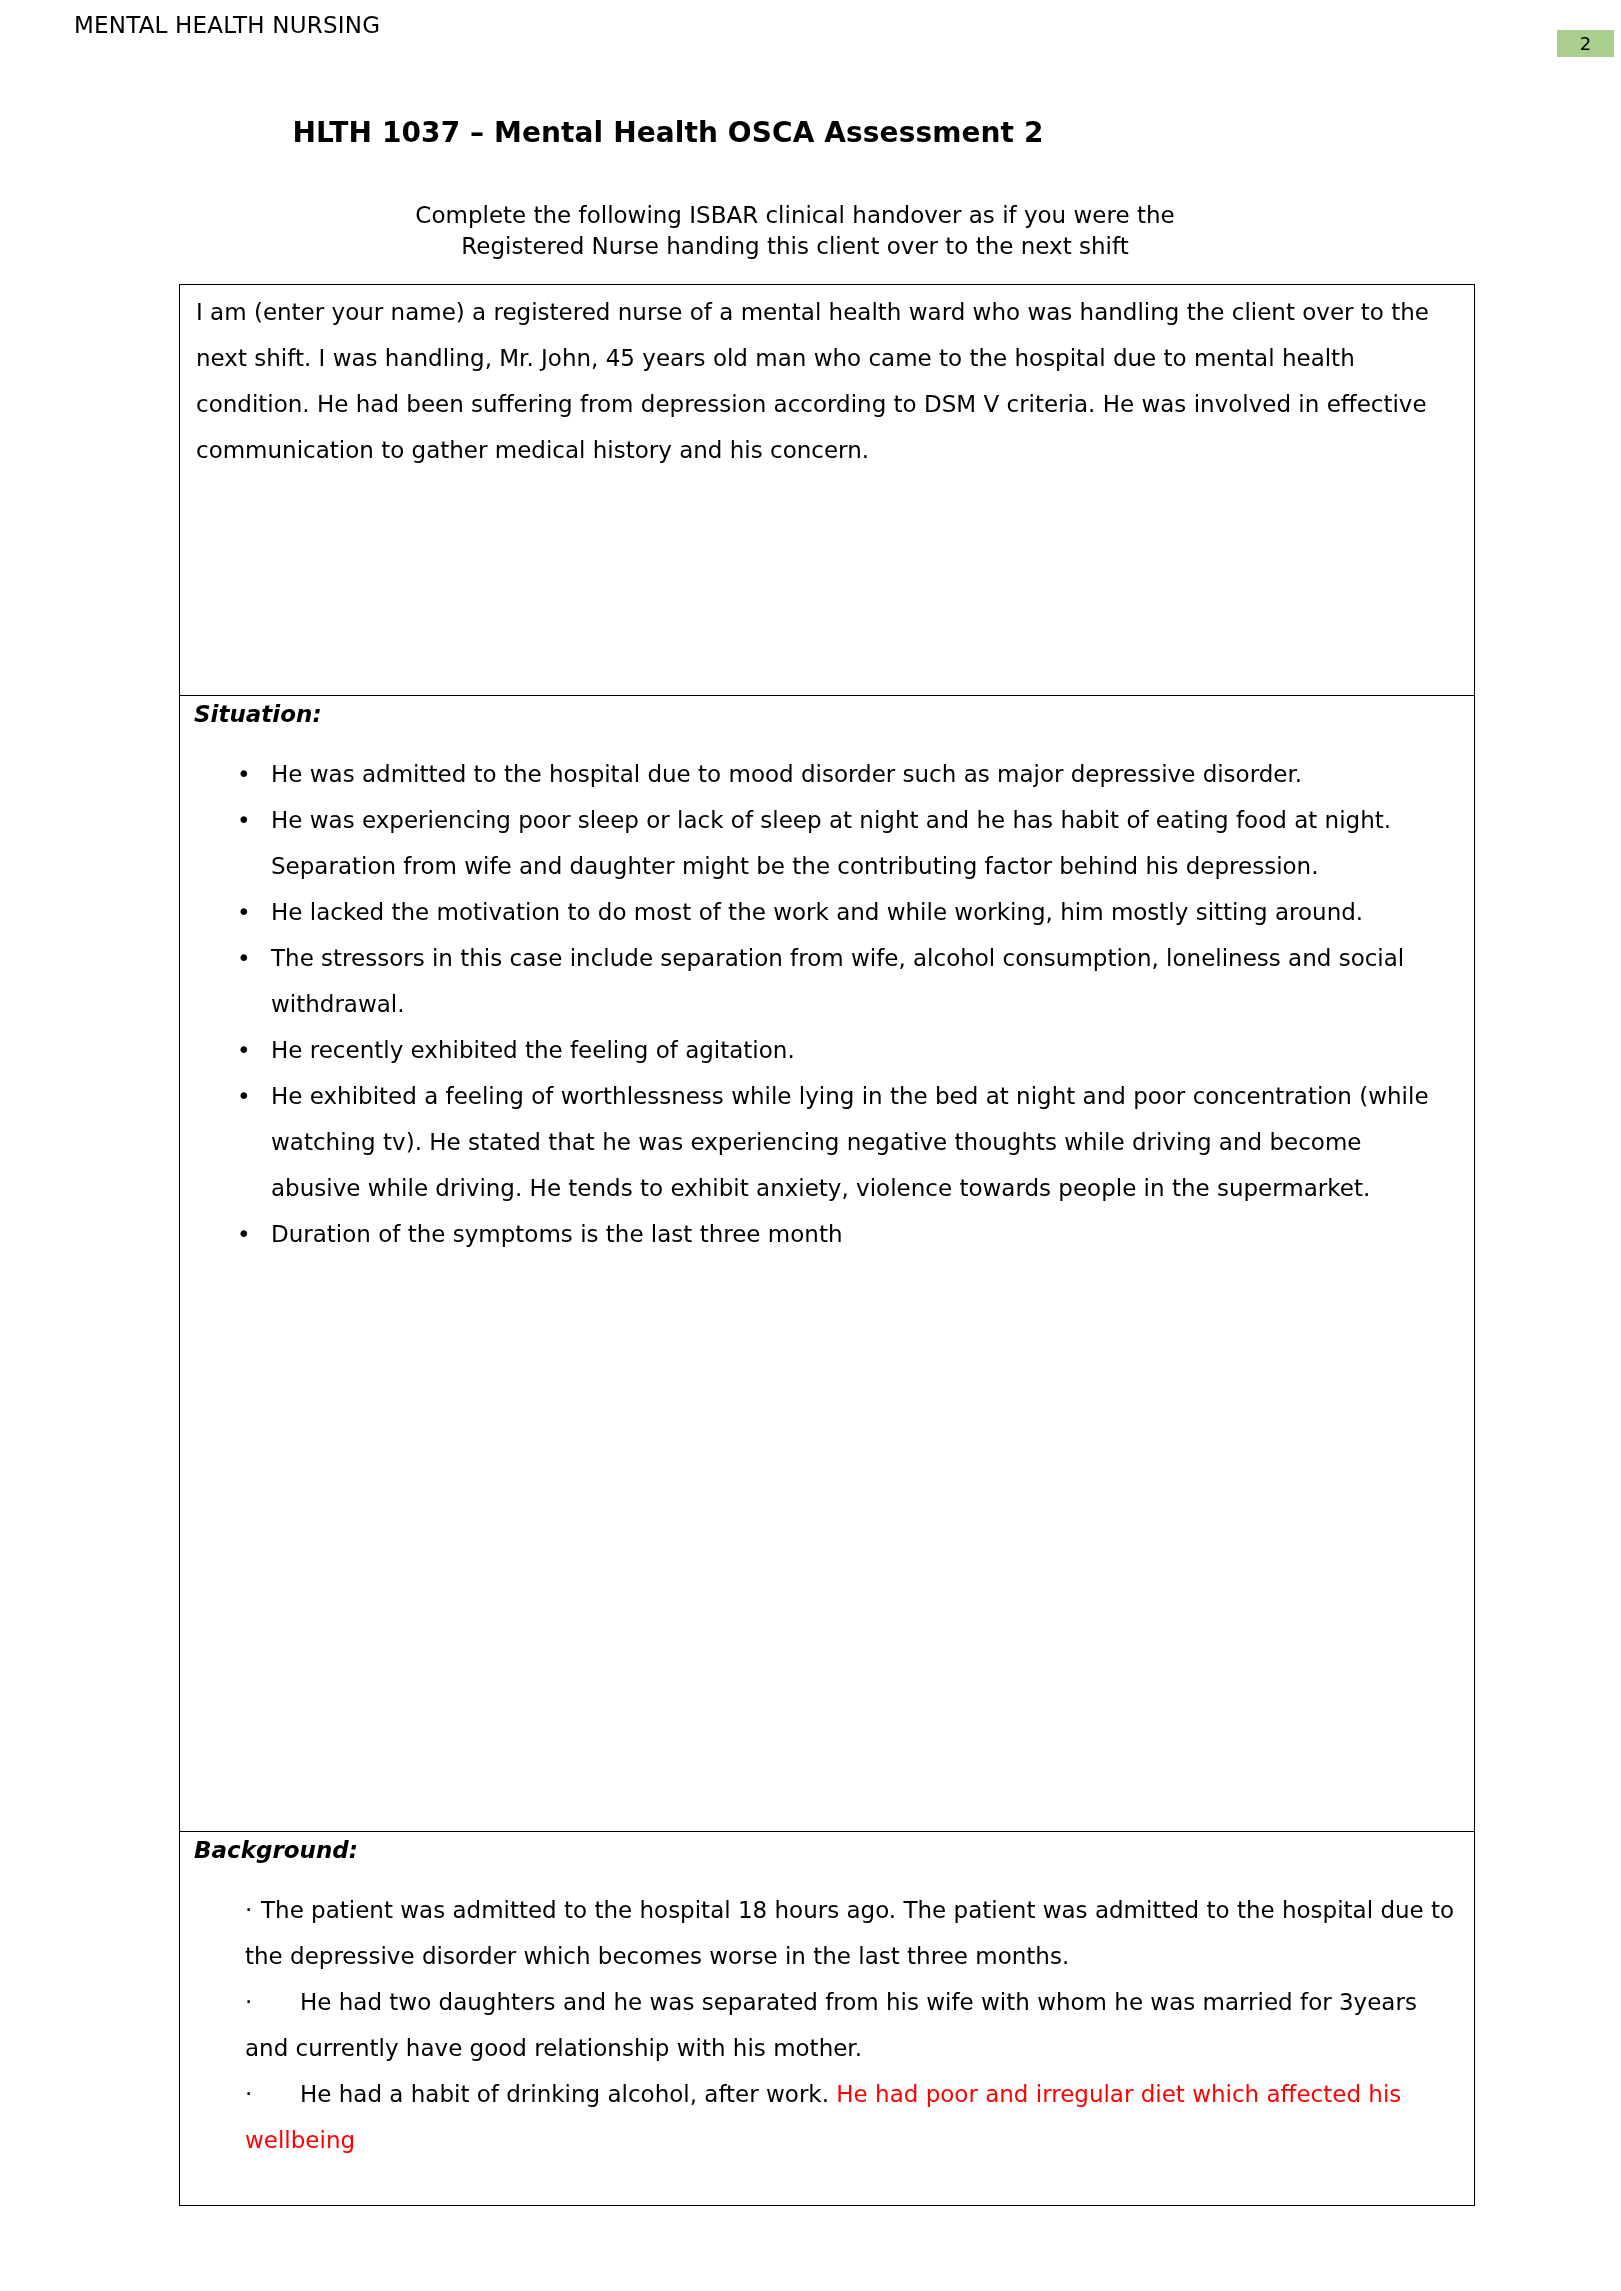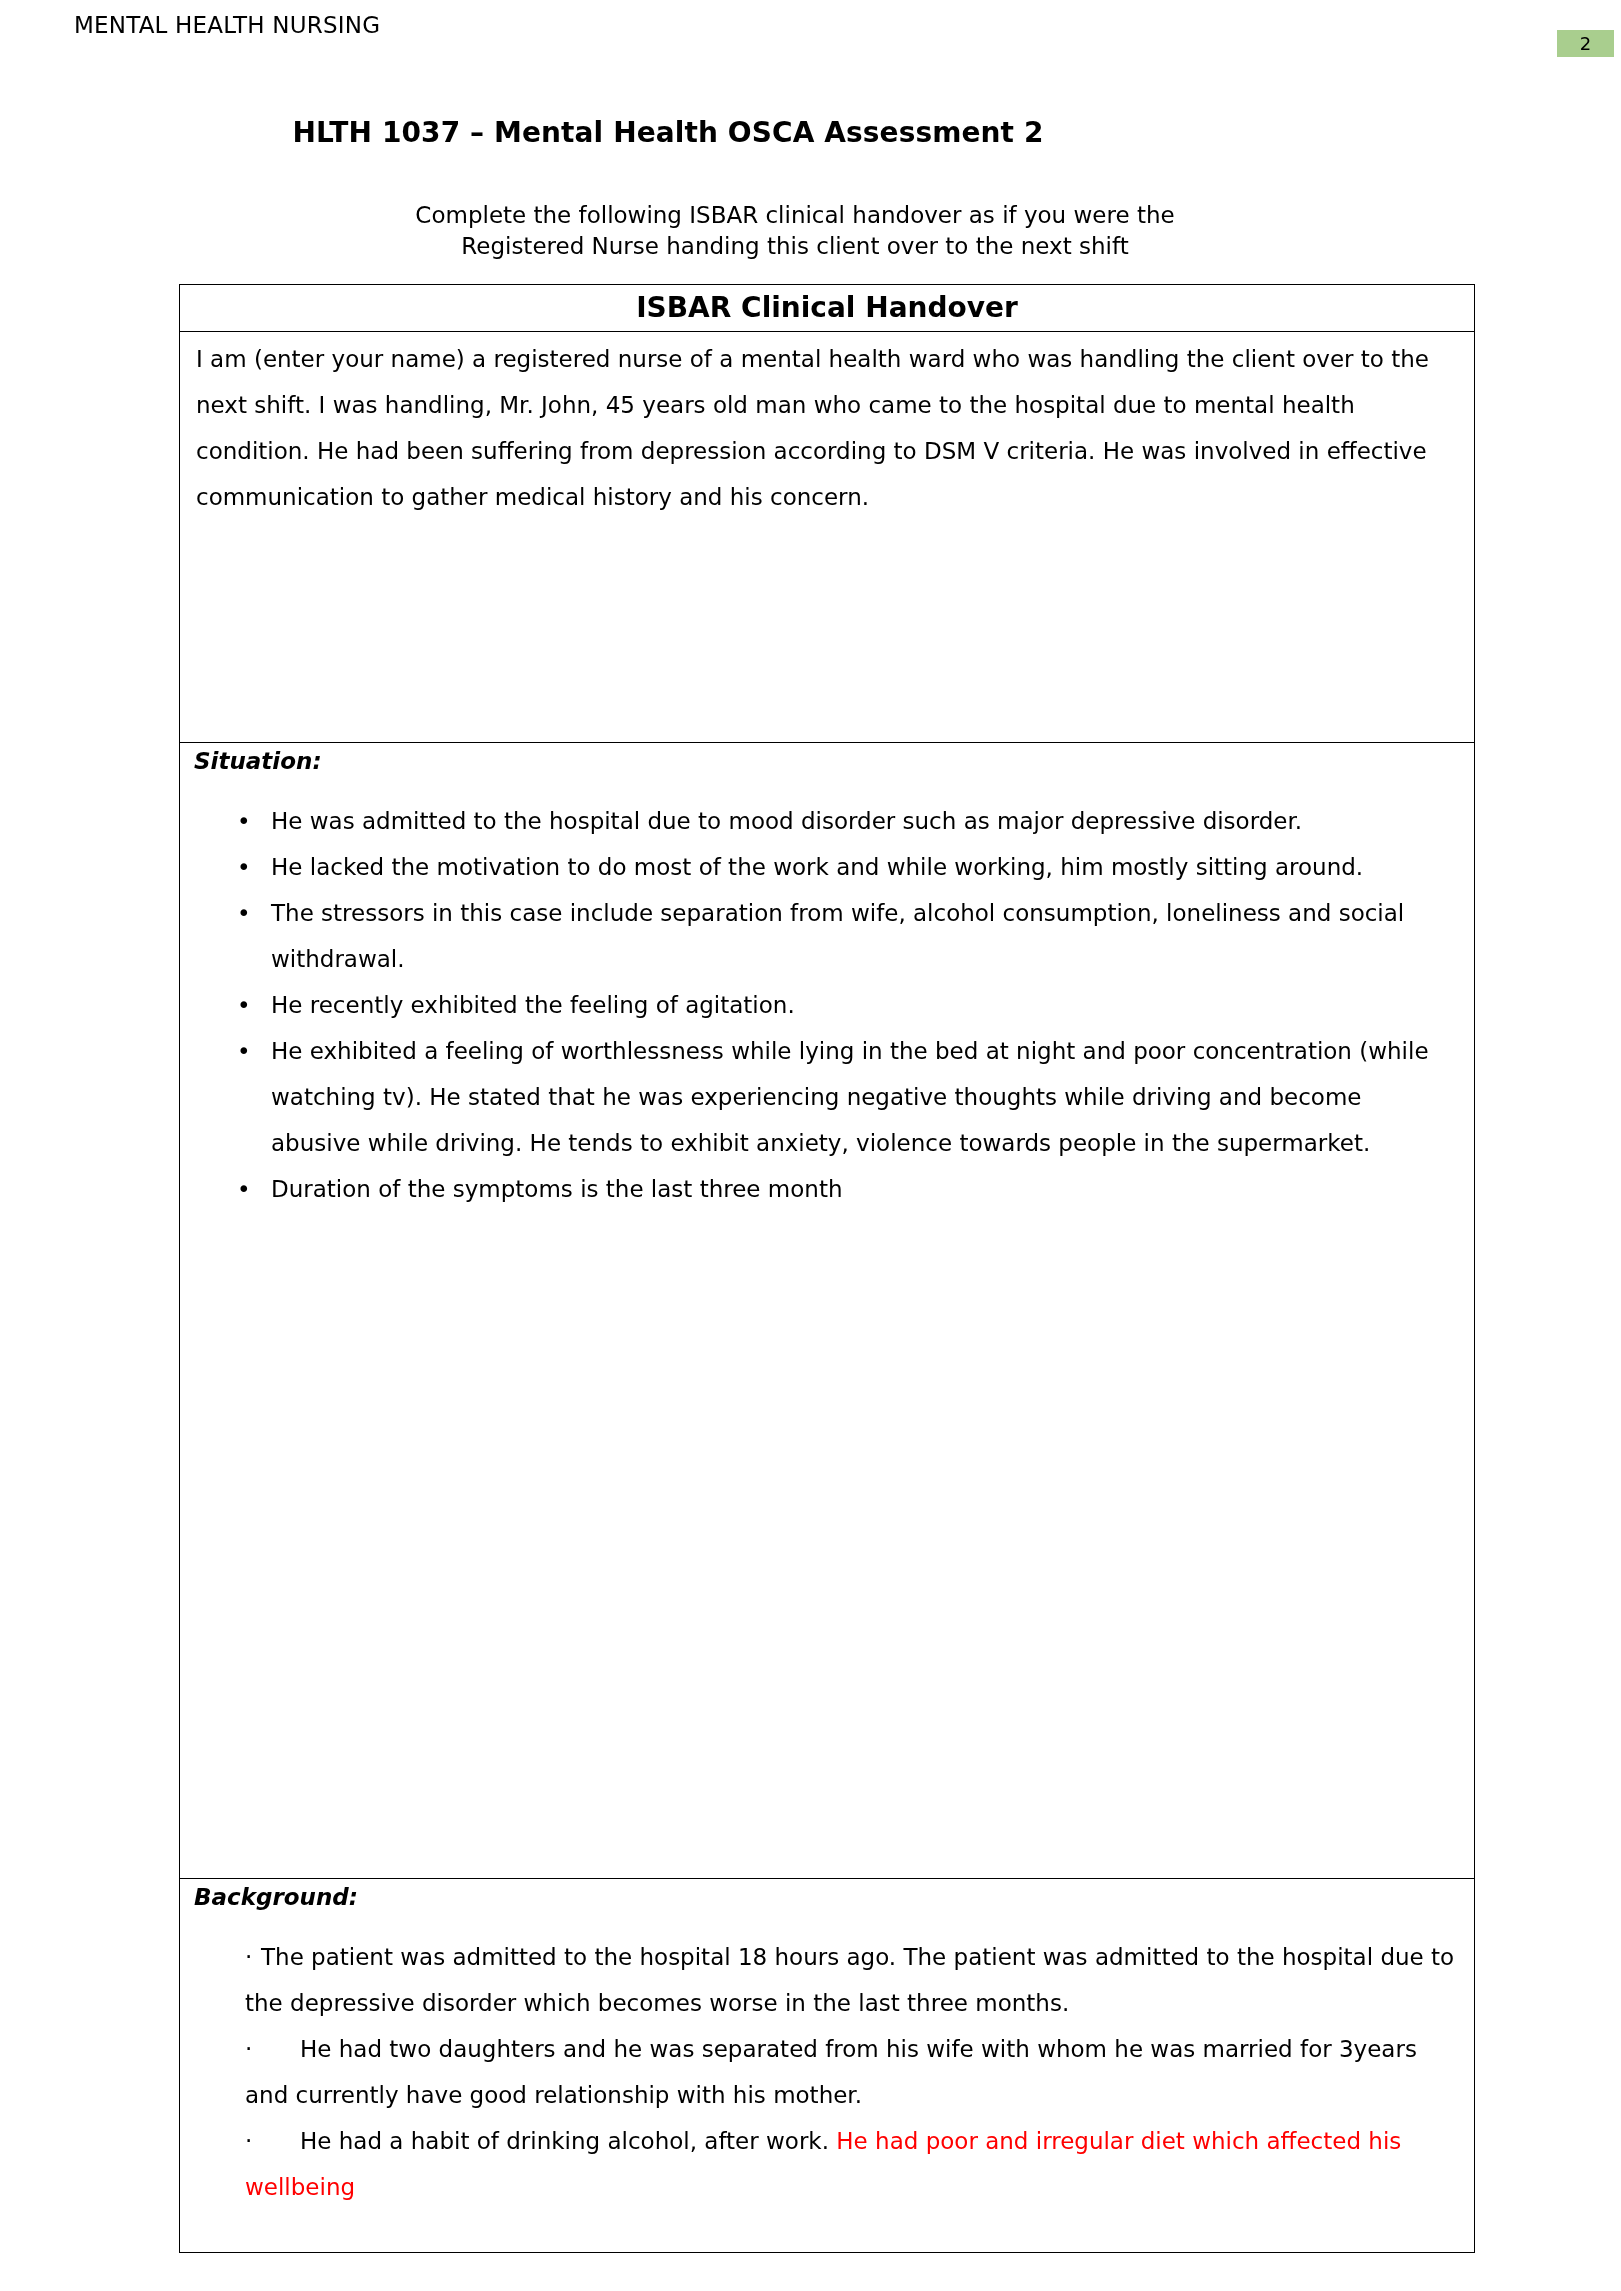--- a/index.html
+++ b/index.html
@@ -159,30 +159,30 @@
 
 <div class="doc-title">HLTH 1037 – Mental Health OSCA Assessment 2</div>
 
 <div class="doc-instructions">
   <div>Complete the following ISBAR clinical handover as if you were the</div>
   <div>Registered Nurse handing this client over to the next shift</div>
 </div>
 
 <div class="isbar-table">
 
-  <div class="isbar-head">ISBAR Clinical Handover</div>
 
   <div class="isbar-section sec-identify">
     <p class="identify-body"> I am (enter your name) a registered nurse of a mental health ward who was handling the client over to the next shift.  I was handling, Mr. John, 45 years old man who came to the hospital due to mental health condition. He had been suffering from depression according to DSM V criteria.  He was involved in effective communication to gather medical history and his concern.</p>
   </div>
 
   <div class="isbar-section sec-situation">
     <div class="section-label">Situation:</div>
     <ul class="bullets">
       <li>He was admitted to the hospital due to mood disorder such as major depressive disorder.</li>
+      <li>He was experiencing poor sleep or lack of sleep at night and he has habit of eating food at night. Separation from wife and daughter might be the contributing factor behind his depression.</li>
       <li>He lacked the motivation to do most of the work and while working, him mostly sitting around.</li>
       <li> The stressors in this case include separation from wife, alcohol consumption, loneliness and social withdrawal.</li>
       <li>He recently exhibited the feeling of agitation.</li>
       <li>He exhibited a feeling of worthlessness while lying in the bed at night and poor concentration (while watching tv). He stated that he was experiencing negative thoughts while driving and become abusive while driving. He tends to exhibit anxiety, violence towards people in the supermarket.</li>
       <li> Duration of the symptoms is the last three month</li>
     </ul>
   </div>
 
   <div class="isbar-section sec-background">
     <div class="section-label">Background:</div>

